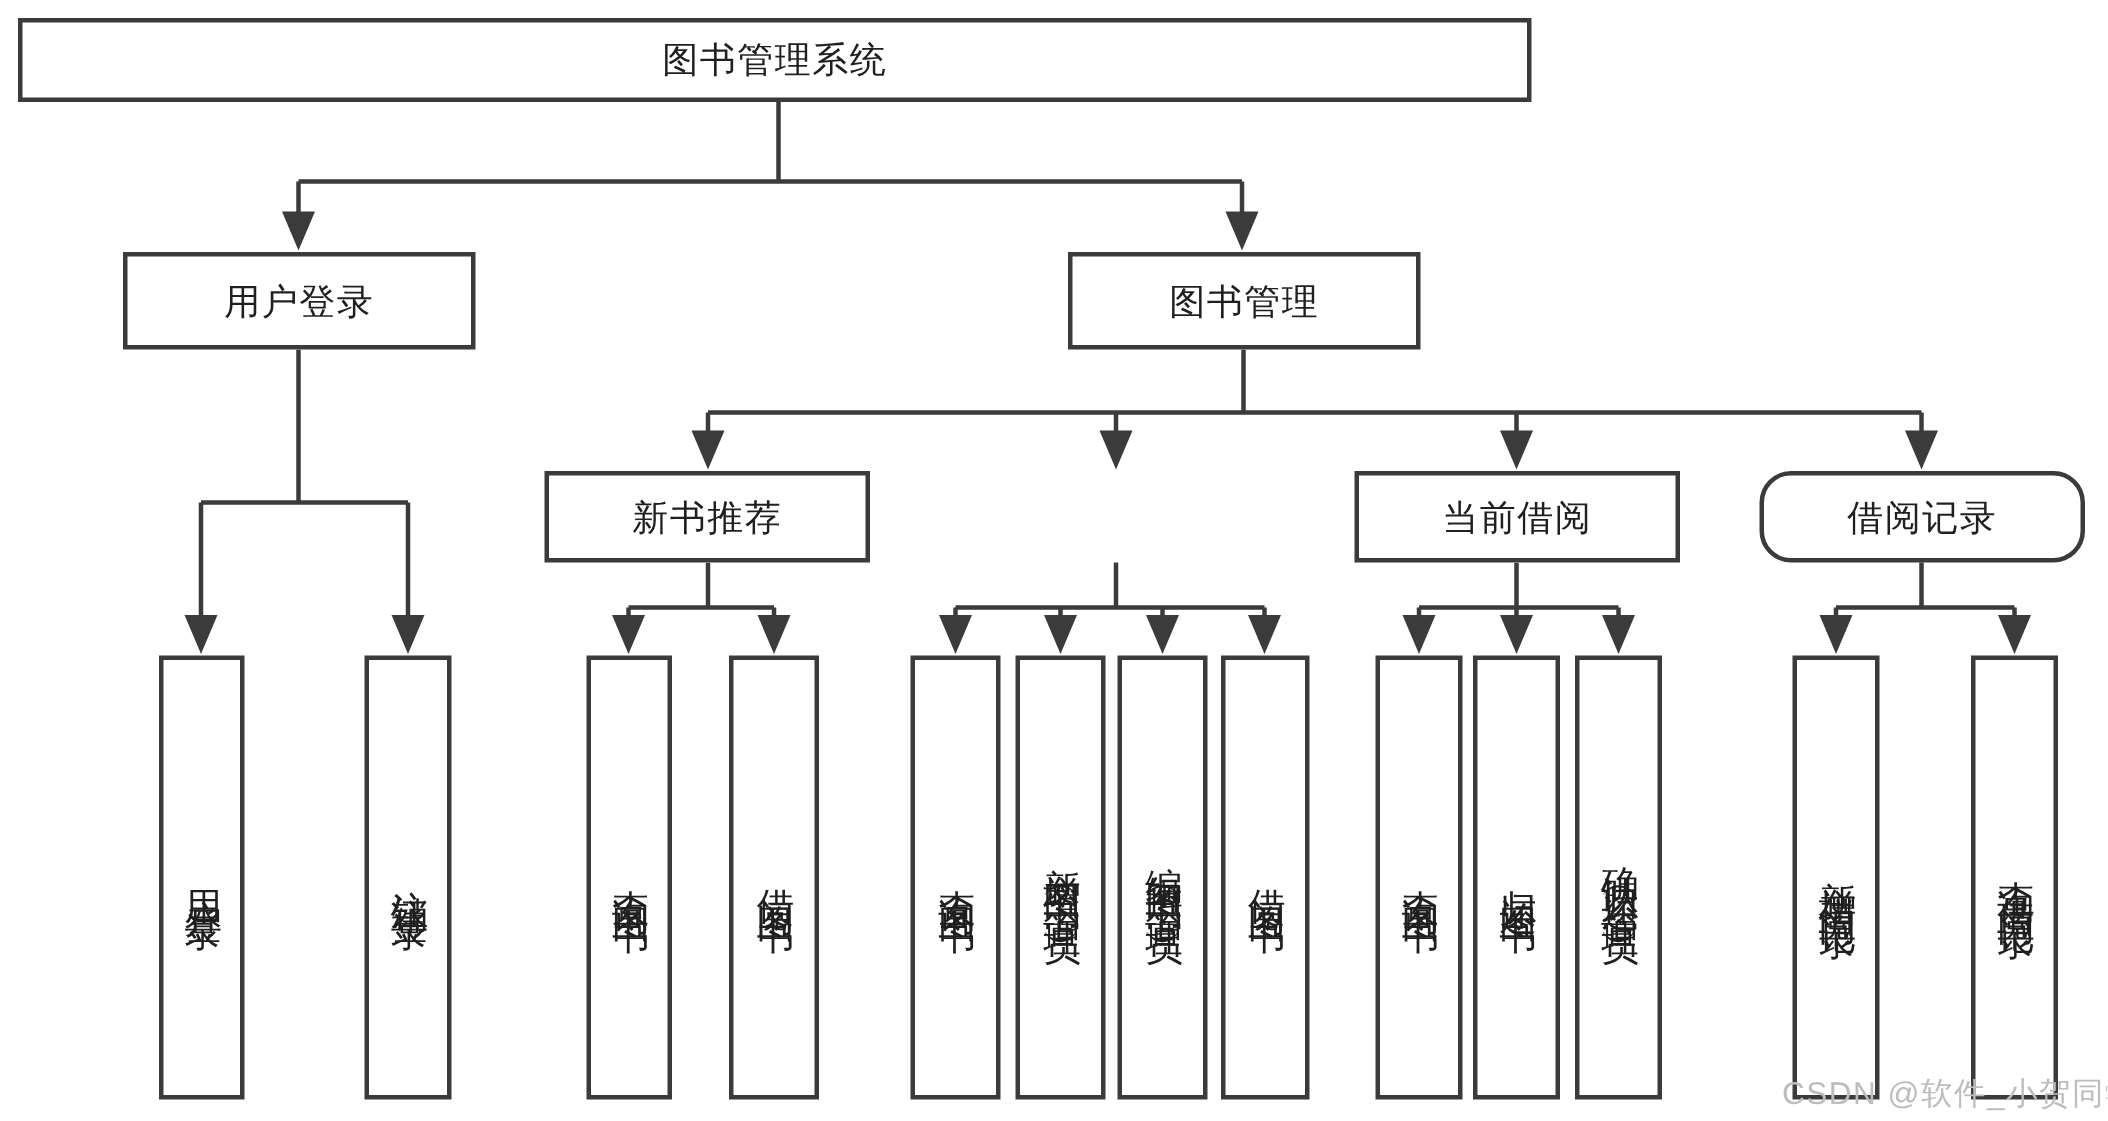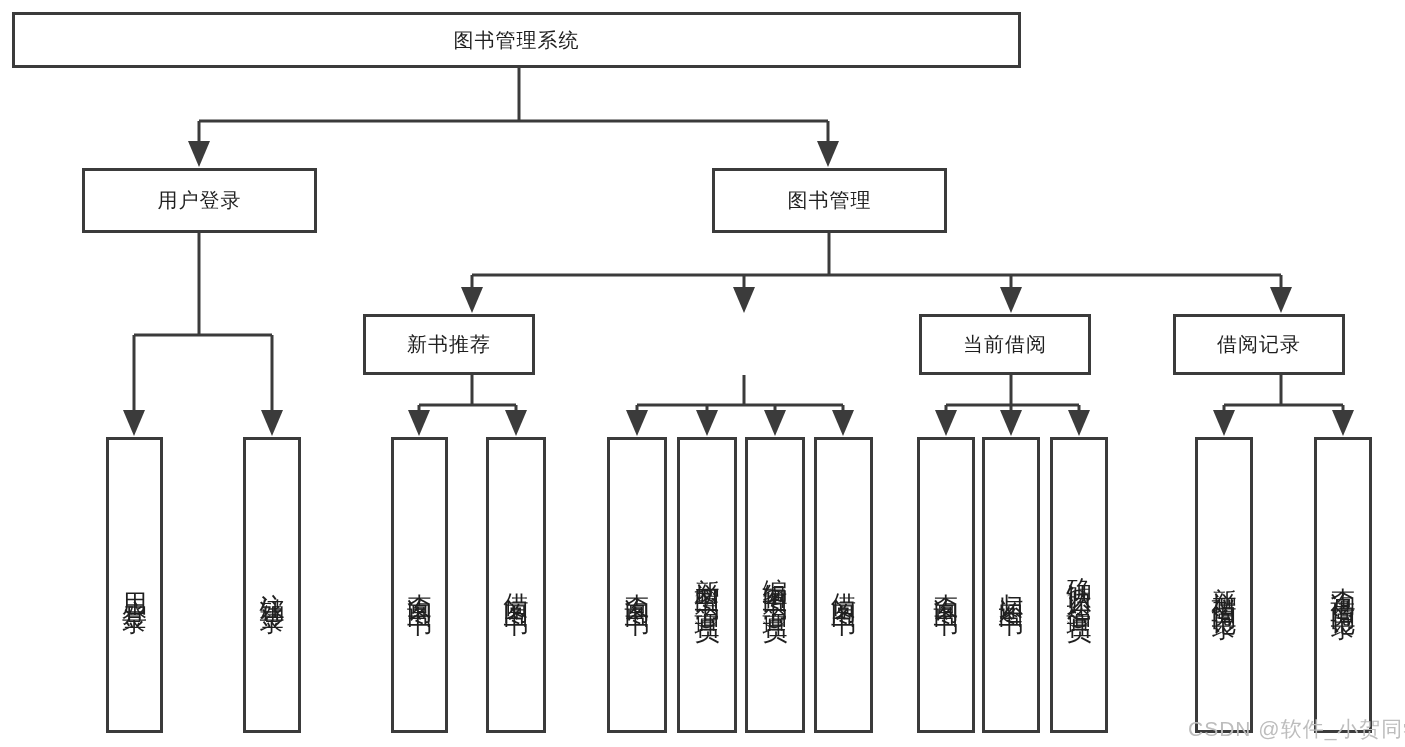--- a/index.html
+++ b/index.html
@@ -6,27 +6,27 @@
   #stage{
     position:relative;width:1405px;height:747px;background:#ffffff;overflow:hidden;
     font-family:"Liberation Sans","DejaVu Sans",sans-serif;color:#1f1f1f;
   }
   svg.wires{position:absolute;left:0;top:0;width:1405px;height:747px;}
   .ln{stroke:#3b3b3b;stroke-width:3;fill:none;}
   .tri{fill:#3b3b3b;stroke:none;}
   .node{
     position:absolute;background:#ffffff;border:3px solid #3b3b3b;box-sizing:border-box;
     display:flex;align-items:center;justify-content:center;
-    font-size:20px;letter-spacing:1px;white-space:nowrap;
+    font-size:24px;letter-spacing:1px;white-space:nowrap;
   }
   .root{left:12px;top:12px;width:1009px;height:56px;}
   .lvl2{top:168px;width:235px;height:65px;}
   .n2a{left:82px;}  .n2b{left:712px;font-family:Liberation Mono, monospace;}
-  .lvl3{top:314px;width:172px;height:61px;}
-  .n3a{left:363px;} .n3b{left:636px;} .n3c{left:903px;margin-left:16px;} .n3d{left:1173px;}
+  .lvl3{top:314px;width:217px;height:61px;}
+  .n3a{left:363px;} .n3b{left:636px;} .n3c{left:903px;} .n3d{left:1173px;border-radius:21px;}
   .leaf{
     top:437px;height:296px;
     writing-mode:vertical-rl;text-orientation:mixed;
     font-size:25px;letter-spacing:6px;line-height:1;
   }
   .lA1{left:106px;width:57px;} .lA2{left:243px;width:58px;}
   .lB1{left:391px;width:57px;} .lB2{left:486px;width:60px;}
   .lC1{left:607px;width:60px;} .lC2{left:677px;width:60px;}
   .lC3{left:745px;width:60px;} .lC4{left:814px;width:59px;}
   .lD1{left:917px;width:58px;} .lD2{left:982px;width:58px;} .lD3{left:1050px;width:58px;}

